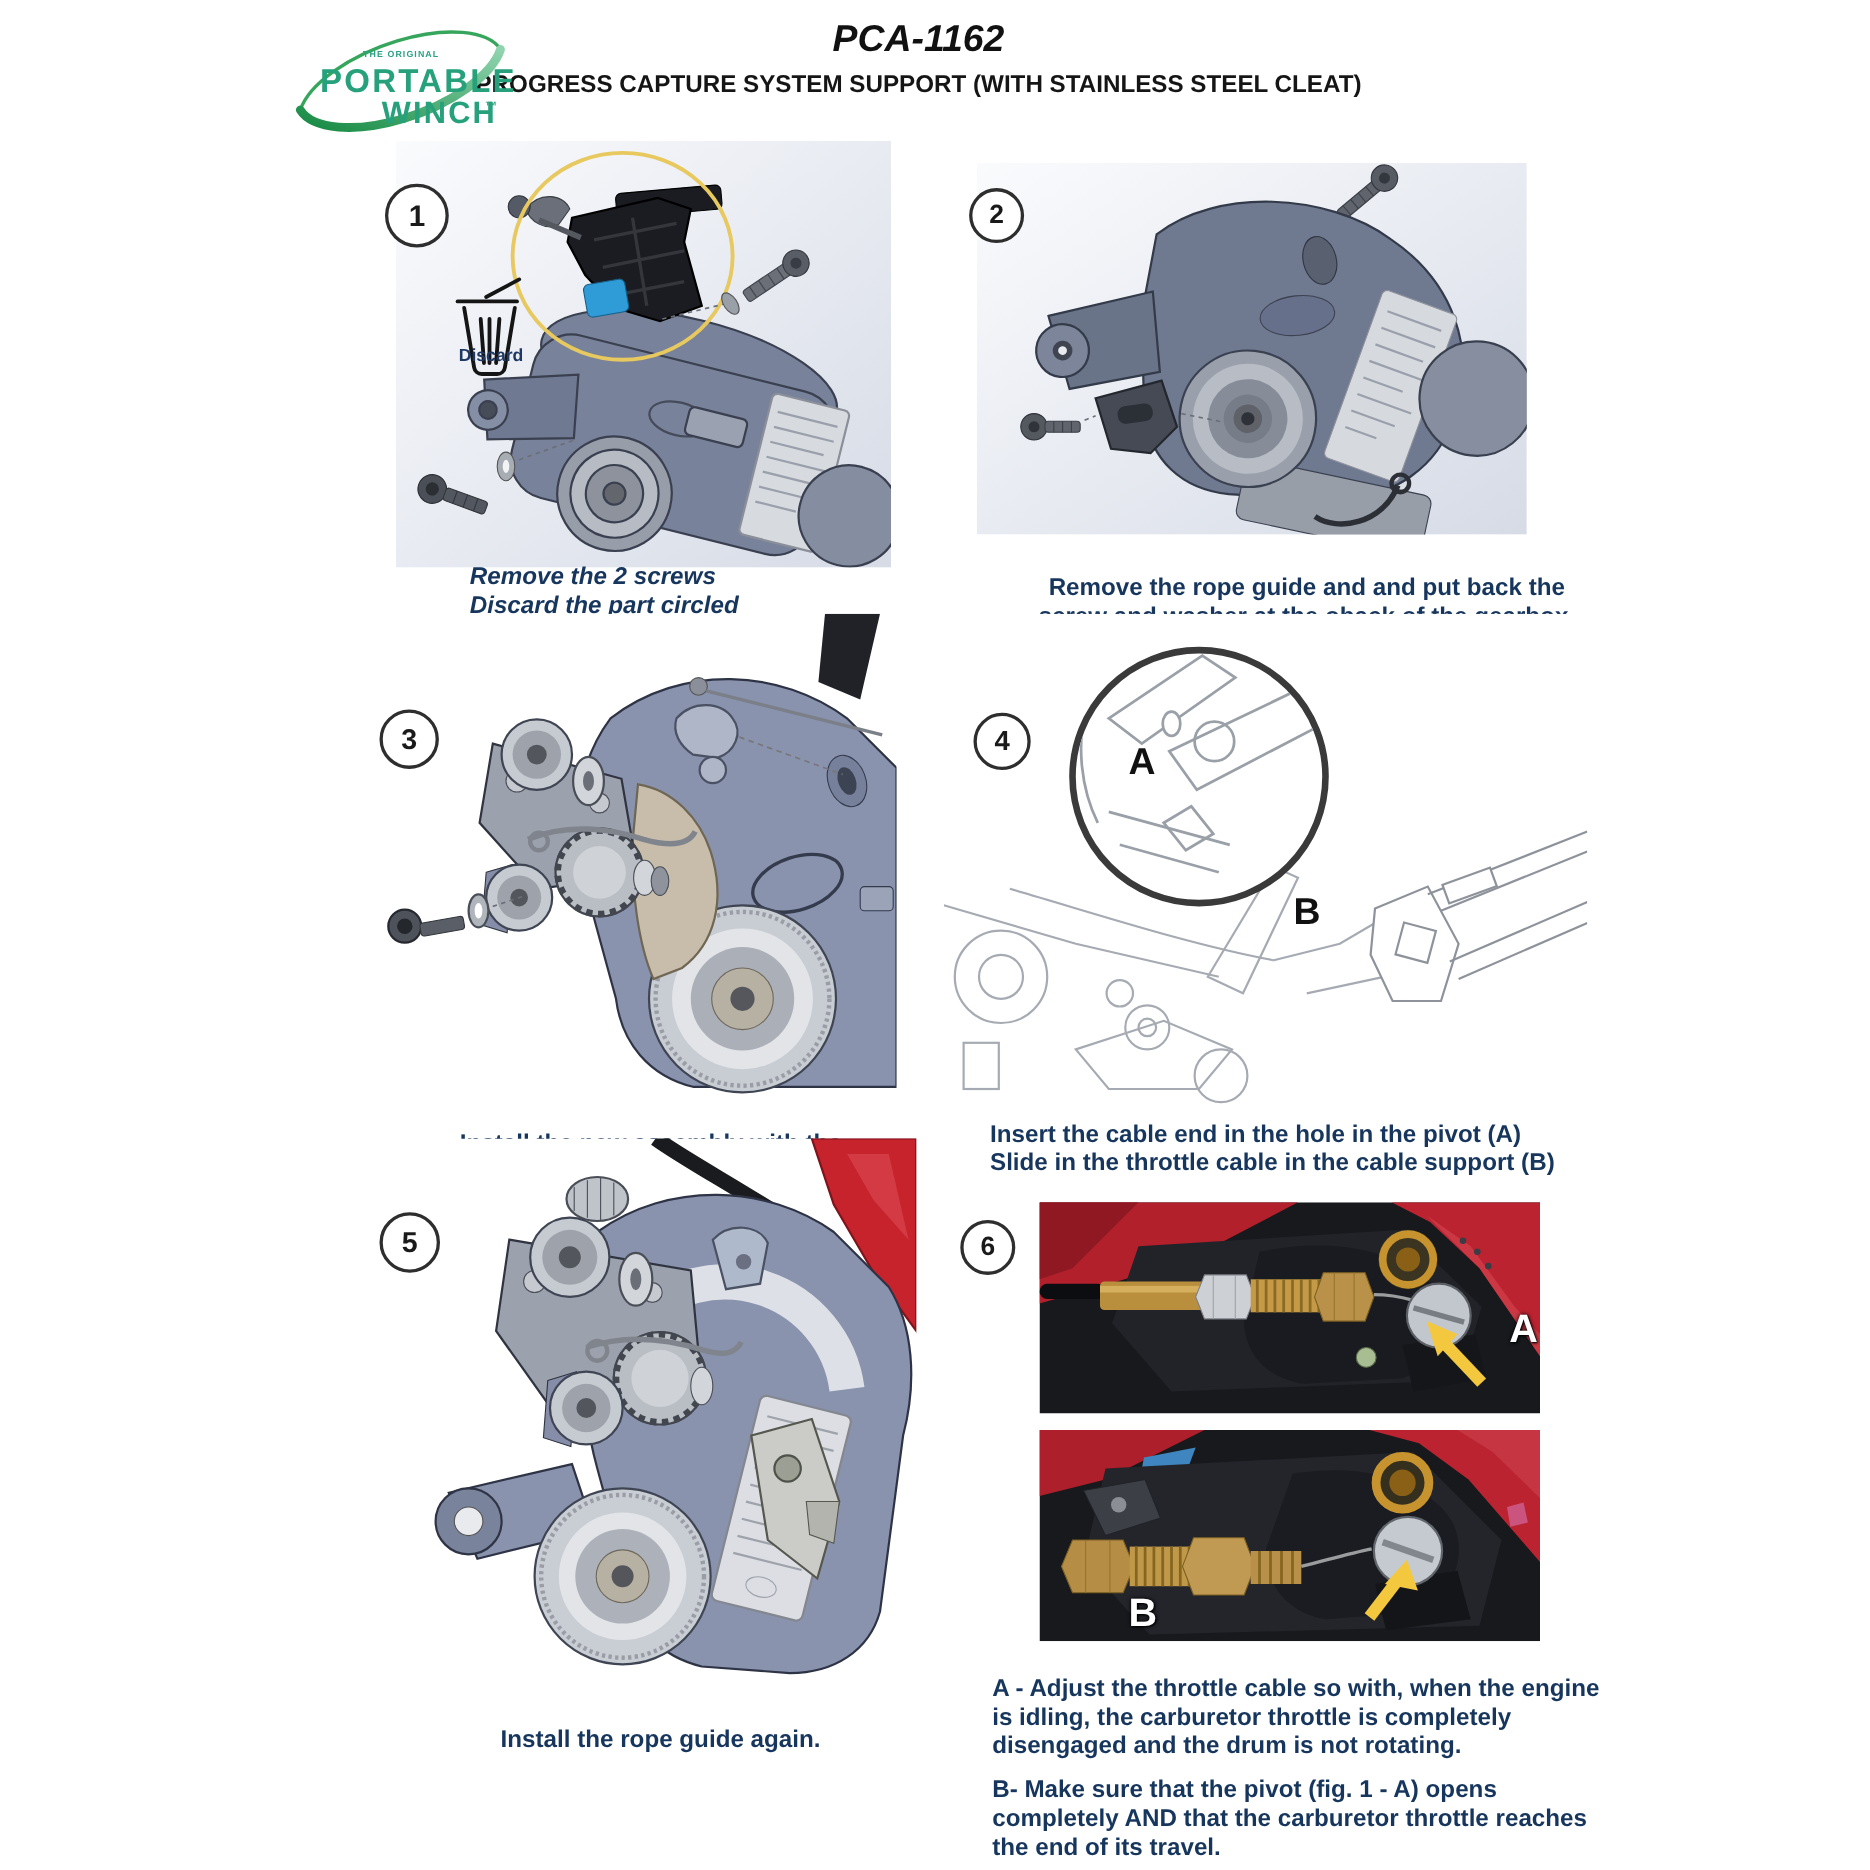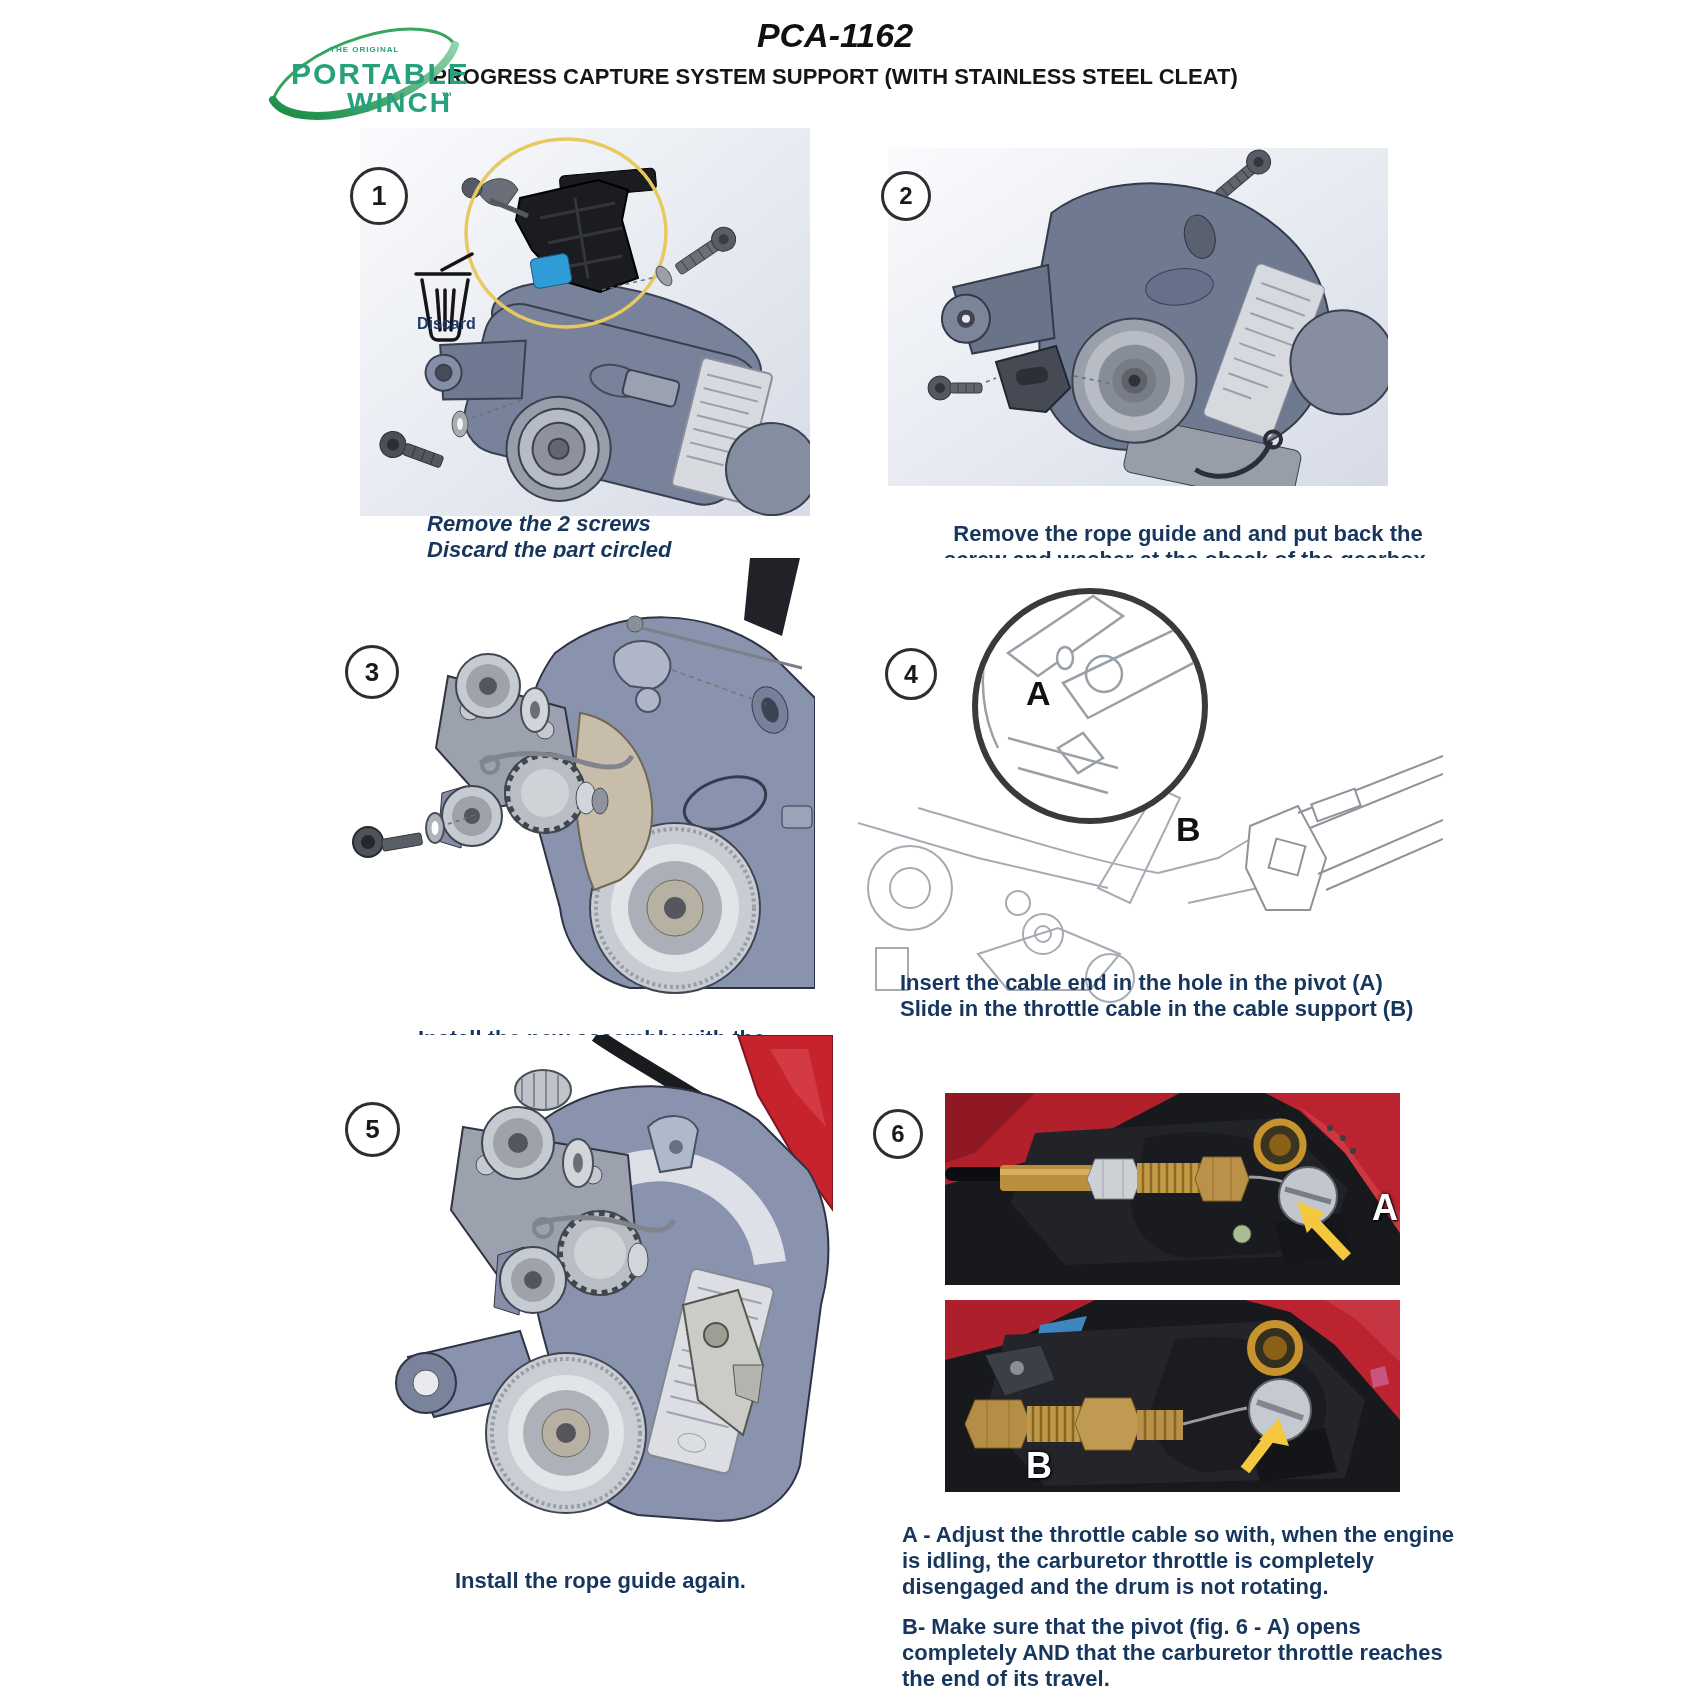--- a/index.html
+++ b/index.html
@@ -308,21 +308,21 @@
       <polygon points="200,190 225,175 245,200 220,215"></polygon>
       <ellipse cx="207" cy="100" rx="8" ry="11" fill="#ffffff"></ellipse>
     </g>
   </g>
 </svg>
 <div class="abs step-circle" style="left:885px;top:648px;width:52px;height:52px;font-size:25px;">
     <span>4</span>
   </div>
 <div class="abs ab-label" style="left:1026px;top:676px;">A</div>
 <div class="abs ab-label" style="left:1176px;top:812px;">B</div>
-<div class="abs caption" style="left:900px;top:970px;width:560px;">Insert the cable end in the hole in the pivot (A)
+<div class="abs caption" style="left:900px;top:1018px;width:560px;">Insert the cable end in the hole in the pivot (A)
 Slide in the throttle cable in the cable support (B)</div>
 
 <svg class="abs" style="left:338px;top:1035px;" width="495" height="495" viewBox="0 0 495 495">
   <rect x="0" y="0" width="495" height="495" fill="#ffffff"></rect>
   <polygon points="400,0 495,0 495,175 455,120 420,60" fill="#c6232c" stroke="#7e151c" stroke-width="2"></polygon>
   <polygon points="432,14 470,14 488,92 456,56" fill="#e0525a" opacity="0.5"></polygon>
   <path d="M258,0 C300,30 382,70 452,128" stroke="#1a1b1f" stroke-width="14" fill="none"></path>
   <g>
     <path d="M205,85 C270,38 360,42 420,85 L470,135 C492,170 496,220 483,270 L462,430 C452,466 420,486 380,486 L300,480 C260,470 240,445 235,410 L205,300 C186,230 186,150 205,85 Z" fill="#8a93ae" stroke="#2e3445" stroke-width="2"></path>
     <path d="M240,165 A112,112 0 0 1 432,228" fill="none" stroke="#dde0e7" stroke-width="32"></path>
@@ -490,15 +490,15 @@
   </g>
 </svg>
 <div class="abs step-circle" style="left:873px;top:1109px;width:50px;height:50px;font-size:24px;">
     <span>6</span>
   </div>
 <div class="abs ab-label-photo" style="left:1372px;top:1190px;">A</div>
 <div class="abs ab-label-photo" style="left:1026px;top:1448px;">B</div>
 <div class="abs caption" style="left:902px;top:1522px;width:580px;">A - Adjust the throttle cable so with, when the engine
 is idling, the carburetor throttle is completely
 disengaged and the drum is not rotating.</div>
-<div class="abs caption" style="left:902px;top:1614px;width:580px;">B- Make sure that the pivot (fig. 6 - A) opens
+<div class="abs caption" style="left:902px;top:1614px;width:580px;">B- Make sure that the pivot (fig. 1 - A) opens
 completely AND that the carburetor throttle reaches
 the end of its travel.</div>
 
 </body></html>

